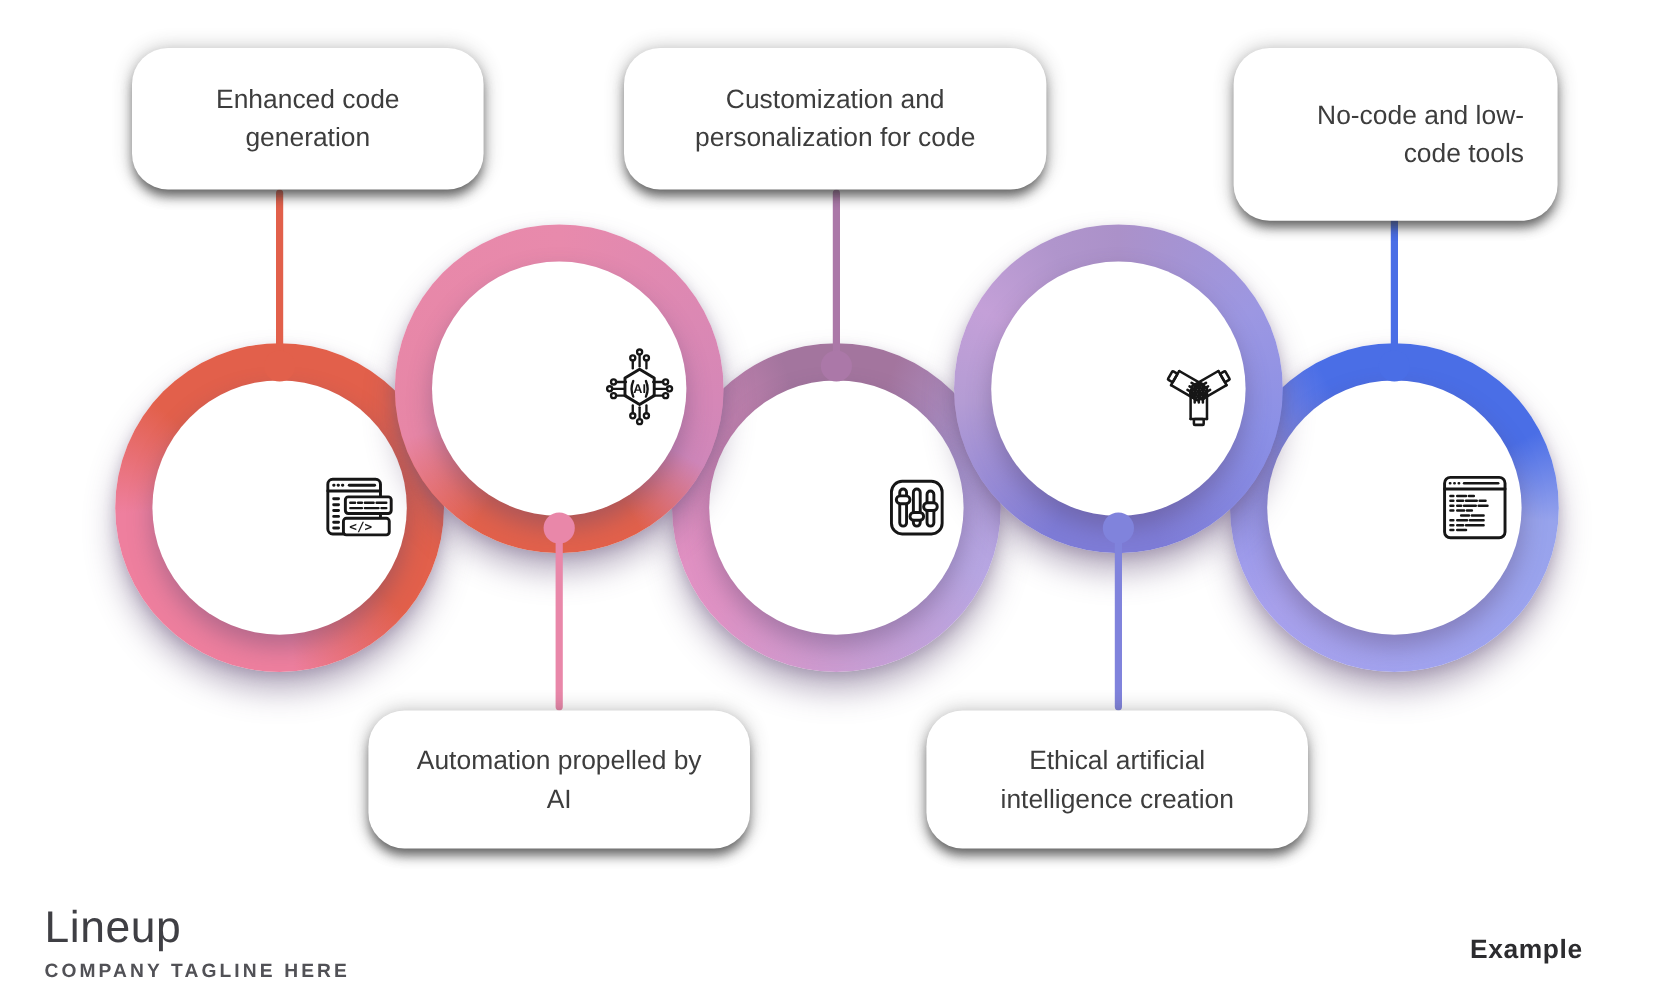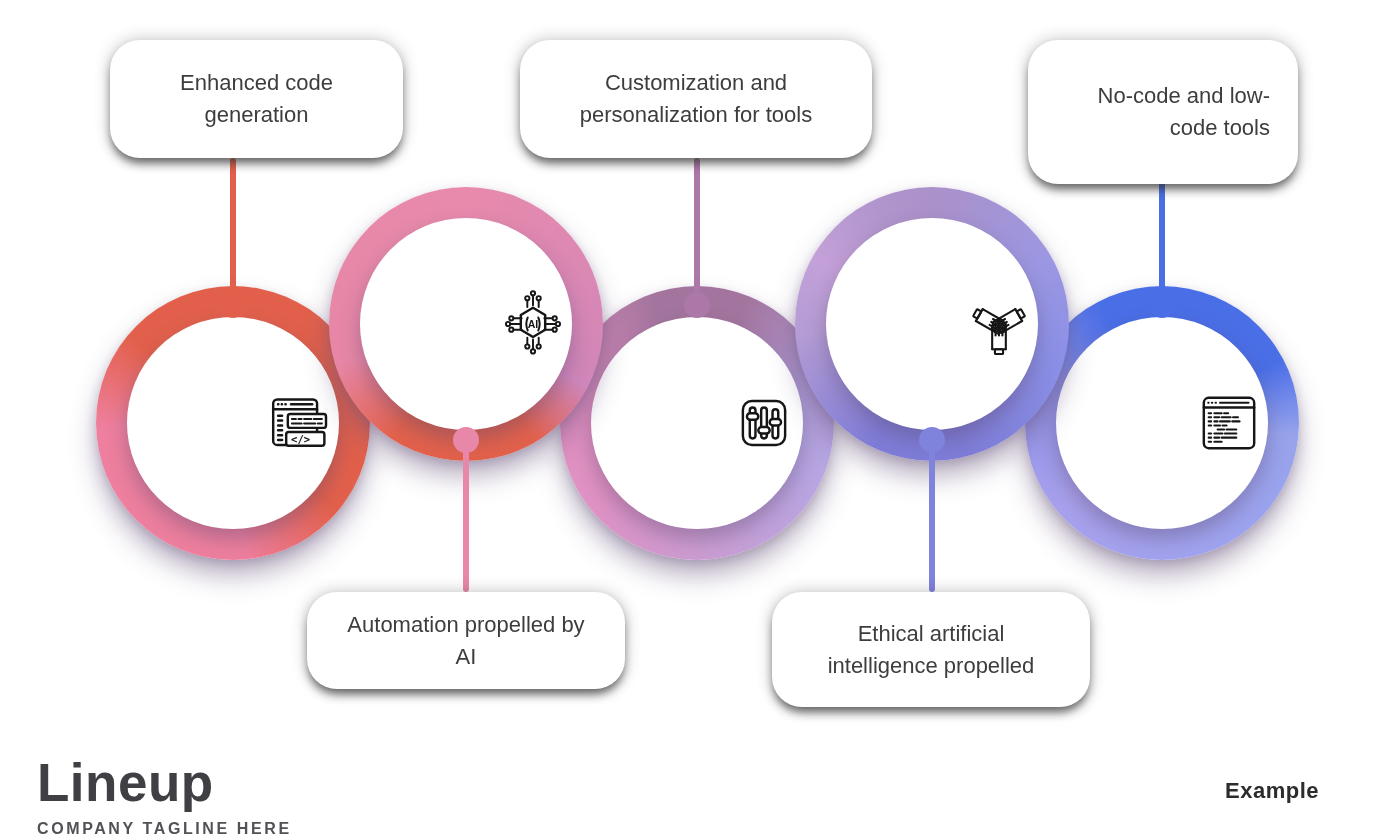--- a/index.html
+++ b/index.html
@@ -9,21 +9,21 @@
   }
   
   .card{
     position:absolute;background:#ffffff;border-radius:30px;
     display:flex;align-items:center;justify-content:center;text-align:center;
     font-size:22px;font-weight:400;color:#3d3d3d;line-height:1.45;
     padding:0 28px;box-sizing:border-box;z-index:6;
     box-shadow:0 7px 10px -2px rgba(50,50,50,.72), 0 0 16px rgba(50,50,50,.30);
   }
   .card1{left:110px;top:40px;width:293px;height:118px;}
-  .card2{left:307px;top:592px;width:318px;height:97px;}
+  .card2{left:307px;top:592px;width:318px;height:115px;}
   .card3{left:520px;top:40px;width:352px;height:118px;}
   .card4{left:772px;top:592px;width:318px;height:115px;}
   .card5{left:1028px;top:40px;width:270px;height:144px;text-align:right;}
   
   .line{position:absolute;width:6px;border-radius:3px;z-index:4;}
   .line1{left:230px;top:158px;height:150px;background:#e2604b;}
   .line2{left:463px;top:440px;height:152px;background:#e987a9;}
   .line3{left:694px;top:158px;height:150px;background:#ab78a8;}
   .line4{left:929px;top:440px;height:152px;background:#8083dc;}
   .line5{left:1159px;top:158px;height:150px;background:#4a6ee6;}
@@ -51,21 +51,21 @@
   .ring5{left:1025px;top:286px;background:
     conic-gradient(from 0deg,#4a6ee6 0deg,#4a6ee6 62deg,#97a3ec 95deg,#a1a3ef 170deg,#a8a1ec 230deg,#8d92e9 292deg,#4a6ee6 332deg,#4a6ee6 360deg);}
   .inner{
     position:absolute;left:31px;top:31px;width:212px;height:212px;border-radius:50%;
     background:#ffffff;display:flex;align-items:center;justify-content:flex-end;
     box-shadow:0 10px 20px rgba(90,70,110,.40);
   }
   .icon svg{display:block}
   
   .brand{position:absolute;left:37px;top:752px;z-index:6;}
-  .brand .logo{font-size:53px;font-weight:700;color:#3f3f44;letter-spacing:.5px;}
+  .brand .logo{font-size:37px;font-weight:400;color:#3f3f44;letter-spacing:.5px;}
   .brand .tag{margin-top:7px;font-size:16px;font-weight:700;color:#515156;letter-spacing:2.6px;}
   .watermark{
     position:absolute;left:1225px;top:778px;z-index:6;
     font-size:22px;font-weight:700;color:#2c2c2f;letter-spacing:.5px;
   }
 </style>
 </head>
 <body>
 
 <div class="canvas">
@@ -201,24 +201,24 @@
   <div class="dot dot4"></div>
   <div class="dot dot5"></div>
 
   <div class="card card1">
     <span>Enhanced code generation</span>
   </div>
   <div class="card card2">
     <span>Automation propelled by AI</span>
   </div>
   <div class="card card3">
-    <span>Customization and personalization for tools</span>
+    <span>Customization and personalization for code</span>
   </div>
   <div class="card card4">
-    <span>Ethical artificial intelligence propelled</span>
+    <span>Ethical artificial intelligence creation</span>
   </div>
   <div class="card card5">
     <span>No-code and low-code tools</span>
   </div>
 
   <div class="brand">
     <div class="logo">Lineup</div>
     <div class="tag">COMPANY TAGLINE HERE</div>
   </div>
   <div class="watermark">Example</div>

